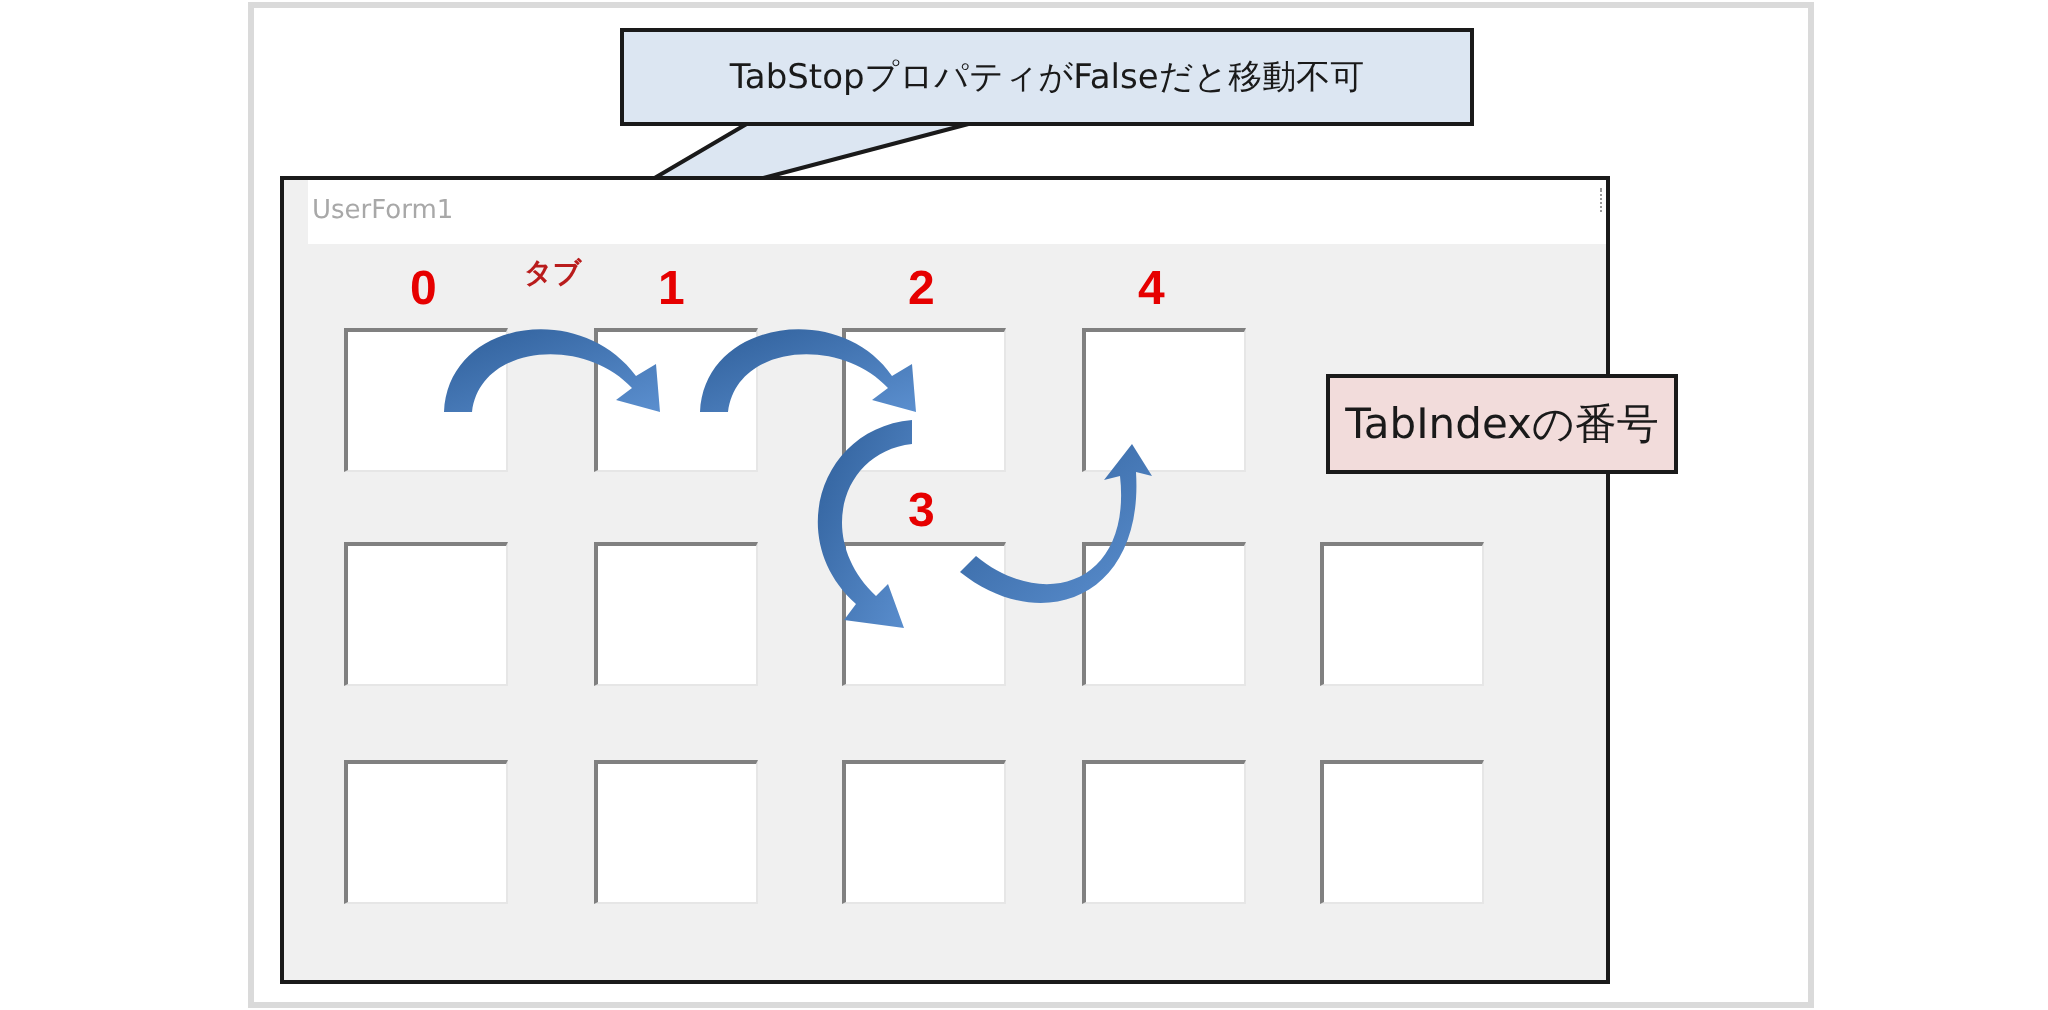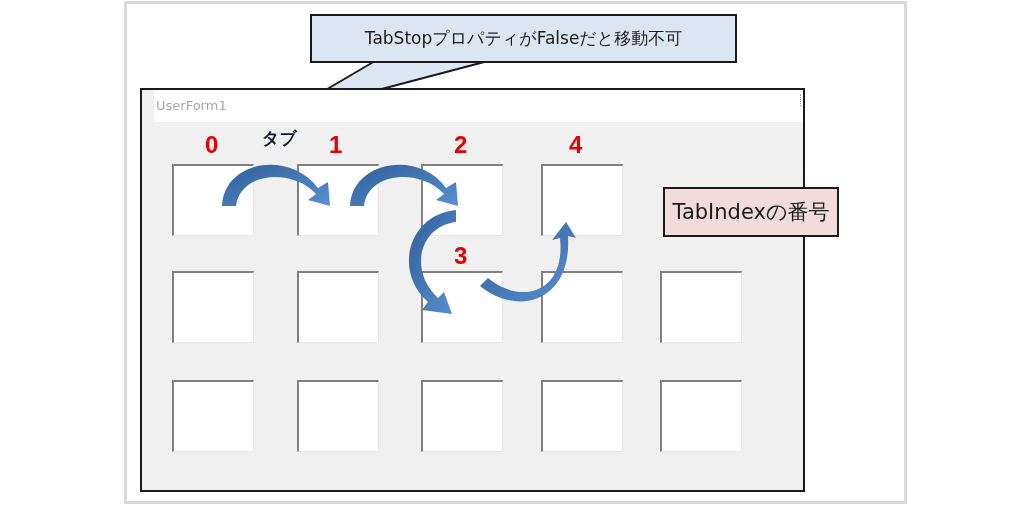--- a/index.html
+++ b/index.html
@@ -32,21 +32,21 @@
       position: absolute; width: 82px; height: 72px; background: #ffffff;
       border-top: 2px solid #808080; border-left: 2px solid #808080;
       border-right: 1px solid #e6e6e6; border-bottom: 1px solid #e6e6e6;
       box-sizing: border-box;
     }
     .idx {
       position: absolute; color: #e60000; font-weight: bold; font-size: 24px;
       font-family: "Liberation Sans", sans-serif; line-height: 1;
     }
     .tab-label {
-      position: absolute; color: #0f172a; font-weight: bold; font-size: 17px;
+      position: absolute; color: #b91c1c; font-weight: bold; font-size: 14px;
       font-family: "DejaVu Sans", sans-serif; line-height: 1;
     }
     .callout-box {
       position: absolute; border: 2px solid #1a1a1a; box-sizing: border-box;
       display: flex; align-items: center; justify-content: center;
       font-size: 17px; color: #1a1a1a; font-family: "DejaVu Sans", sans-serif;
       white-space: nowrap;
     }
     .callout-blue { left: 310px; top: 14px; width: 427px; height: 49px; background: #dce6f2; }
     .callout-pink { left: 663px; top: 187px; width: 176px; height: 50px; background: #f2dcdb; font-size: 21px; }

